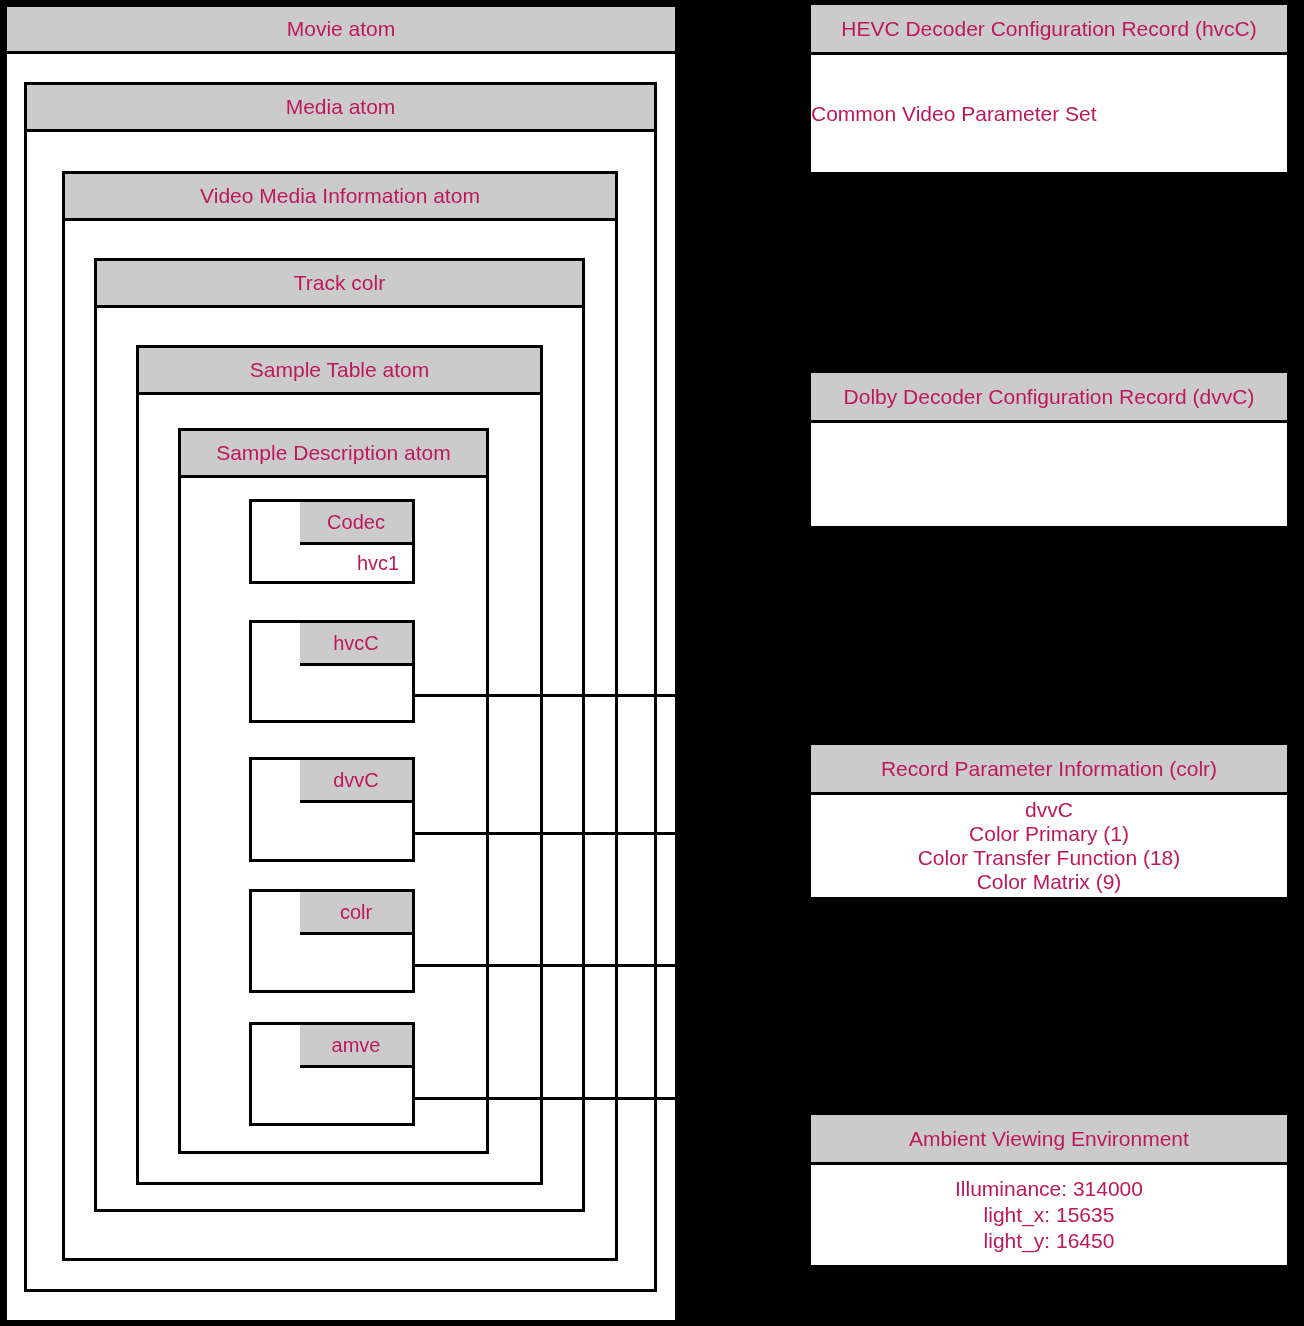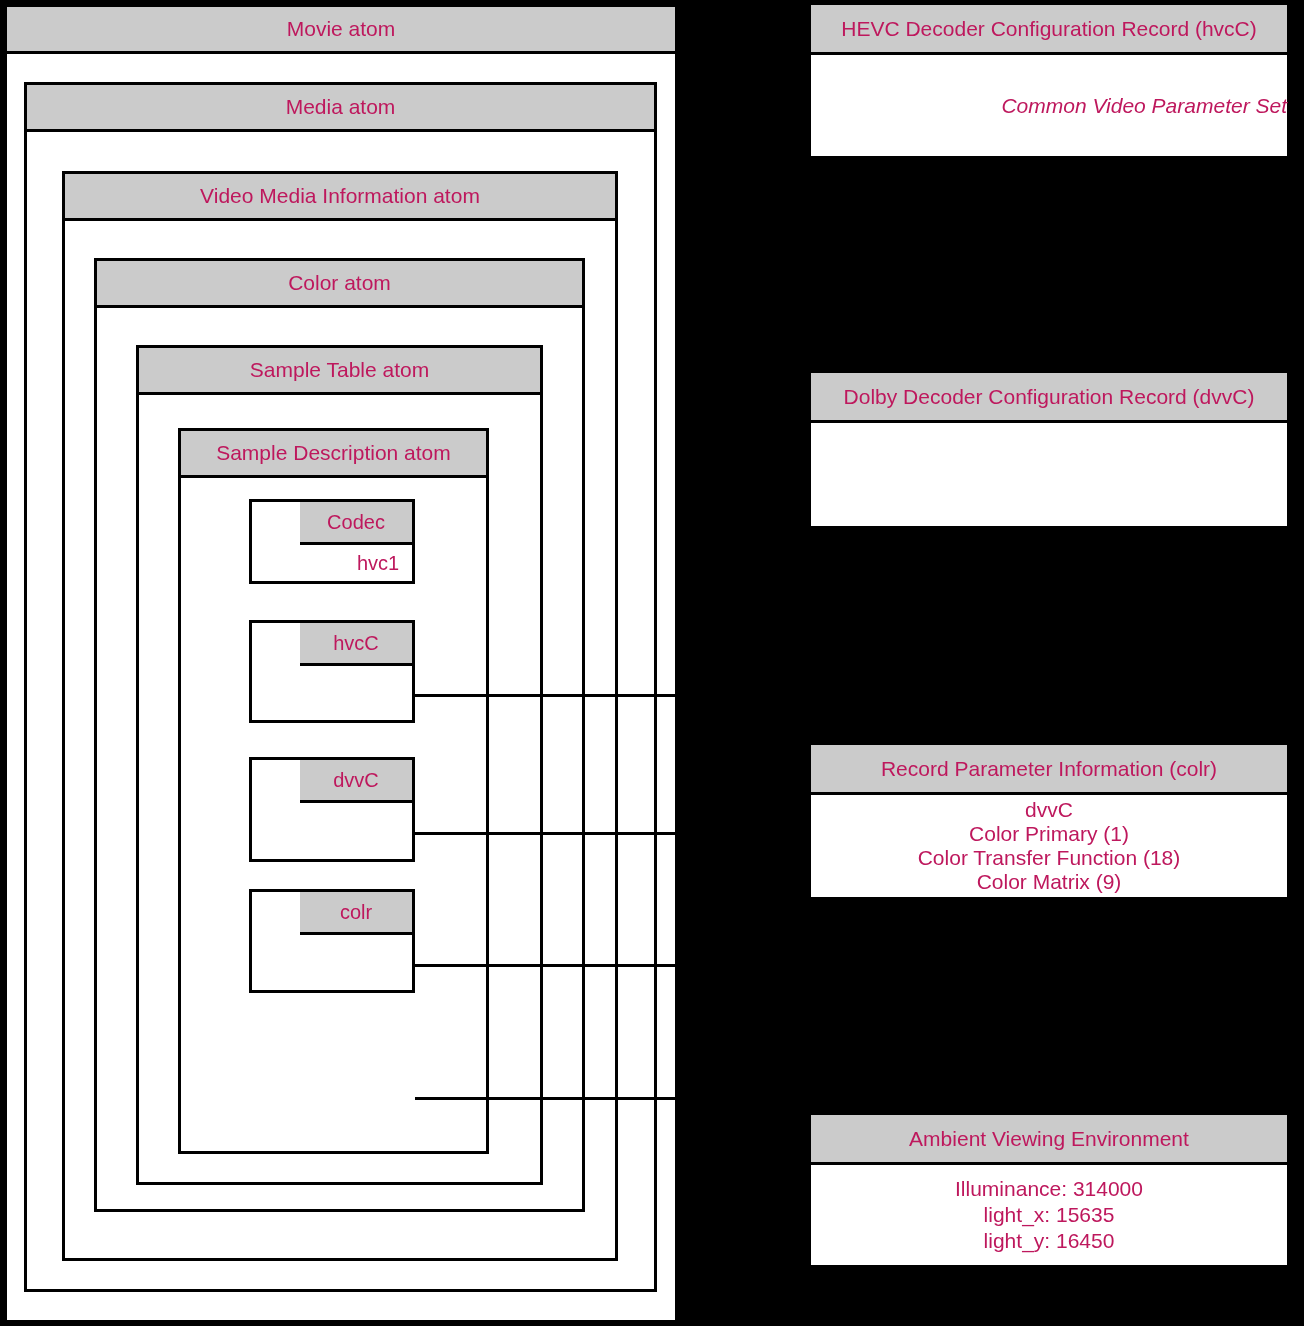--- a/index.html
+++ b/index.html
@@ -87,25 +87,24 @@
   #dvvc-connector { top: 832px; }
   #colr-connector { top: 964px; }
   #amve-connector { top: 1097px; }
   
   .record { left: 808px; width: 482px; z-index: 20; }
   #hevc-record  { top: 2px;    height: 157px; }
   #dolby-record { top: 370px;  height: 159px; }
   #colr-record  { top: 742px;  height: 158px; }
   #ave-record   { top: 1112px; height: 156px; }
   #hevc-record .record-body {
-    height: 101px;
-    display: flex;
-    align-items: center;
-    justify-content: flex-end;
-    font-style: italic;
+    height: 117px;
+    display: flex;
+    align-items: center;
+    justify-content: flex-start;
   }
   #dolby-record .record-body { height: 103px; }
   #colr-record .record-body { padding-top: 3px; line-height: 24px; }
   #ave-record  .record-body { padding-top: 11px; line-height: 26px; }
 </style>
 </head>
 <body>
 
 <div id="canvas">
 
@@ -122,21 +121,21 @@
   </div>
 
   <div class="atom" id="vmi-atom">
     <div class="atom-header">
       <span>Video Media Information atom</span>
     </div>
   </div>
 
   <div class="atom" id="track-atom">
     <div class="atom-header">
-      <span>Color atom</span>
+      <span>Track colr</span>
     </div>
   </div>
 
   <div class="atom" id="stbl-atom">
     <div class="atom-header">
       <span>Sample Table atom</span>
     </div>
   </div>
 
   <div class="atom" id="stsd-atom">
@@ -166,20 +165,26 @@
     <div class="entry-cell"></div>
   </div>
 
   <div class="entry" id="colr-entry">
     <div class="entry-header">
       <span>colr</span>
     </div>
     <div class="entry-cell"></div>
   </div>
 
+  <div class="entry" id="amve-entry">
+    <div class="entry-header">
+      <span>amve</span>
+    </div>
+    <div class="entry-cell"></div>
+  </div>
 
   <div class="connector" id="hvcc-connector"></div>
   <div class="connector" id="dvvc-connector"></div>
   <div class="connector" id="colr-connector"></div>
   <div class="connector" id="amve-connector"></div>
 
   <div class="record" id="hevc-record">
     <div class="record-header">
       <span>HEVC Decoder Configuration Record (hvcC)</span>
     </div>

